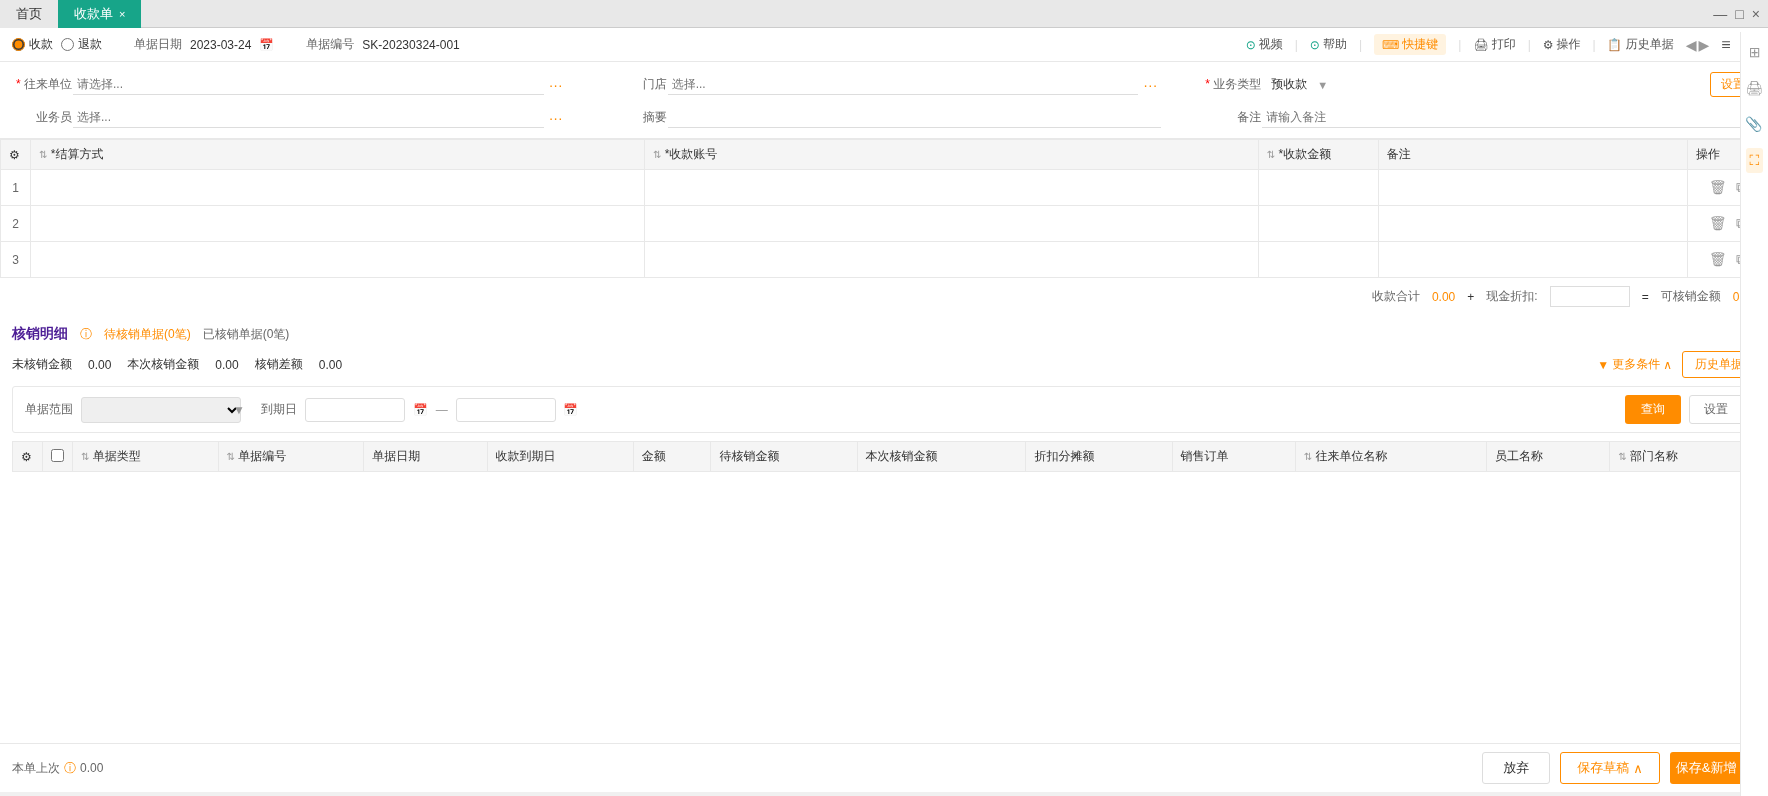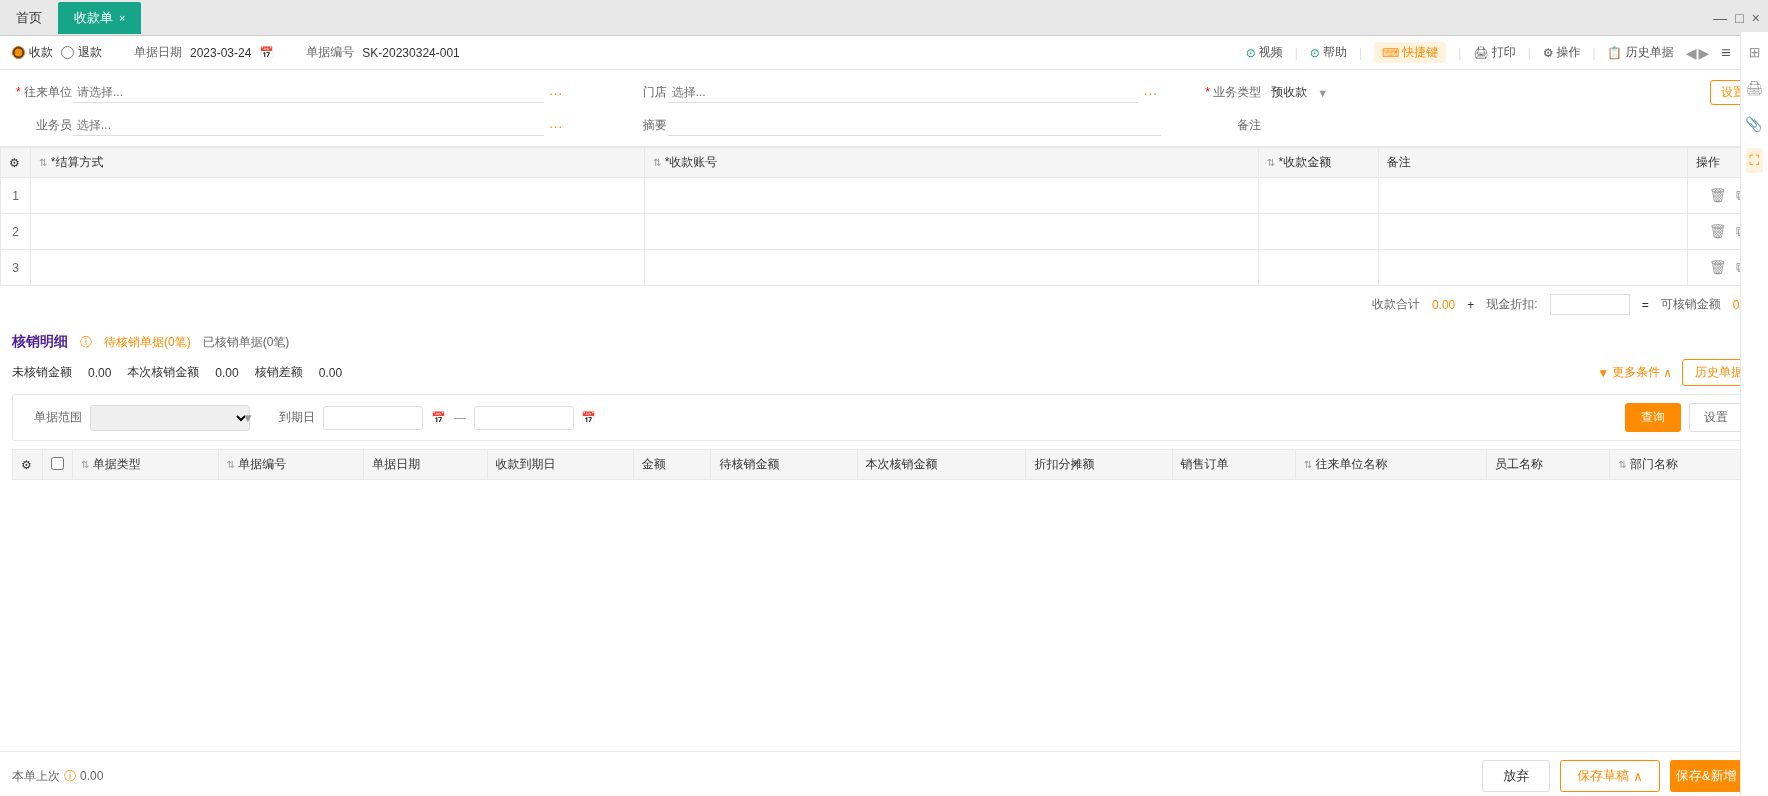--- a/index.html
+++ b/index.html
@@ -1,19 +1,19 @@
 <!DOCTYPE html>
 <html><head>
   <meta charset="utf-8">
   <style>
     * { box-sizing: border-box; margin: 0; padding: 0; }
     body { font-family: 'Microsoft YaHei', Arial, sans-serif; font-size: 12px; background: #f0f0f0; color: #333; overflow: hidden; }
 
     
-    .tab-bar { display: flex; align-items: center; background: #e8e8e8; height: 36px; border-bottom: 1px solid #ccc; }
+    .tab-bar { display: flex; align-items: center; background: #e8e8e8; height: 28px; border-bottom: 1px solid #ccc; }
     .tab-item { padding: 0 16px; height: 32px; display: flex; align-items: center; cursor: pointer; font-size: 13px; color: #555; }
     .tab-item.home { background: #e8e8e8; color: #333; }
     .tab-item.active { background: #17a589; color: #fff; border-radius: 2px 2px 0 0; }
     .tab-close { margin-left: 6px; cursor: pointer; font-size: 11px; }
     .tab-bar-right { margin-left: auto; display: flex; align-items: center; padding-right: 8px; gap: 8px; }
     .tab-bar-right span { cursor: pointer; font-size: 14px; color: #666; }
 
     
     .main { background: #fff; height: calc(100vh - 32px); display: flex; flex-direction: column; overflow: hidden; }
 
@@ -61,21 +61,21 @@
     .hexiao-header { display: flex; align-items: center; gap: 12px; margin-bottom: 8px; flex-shrink: 0; }
     .hexiao-title { font-size: 14px; font-weight: bold; color: #4c1d95; }
     .info-icon { color: #ff8c00; cursor: pointer; font-size: 12px; }
     .hexiao-tab { color: #ff8c00; font-size: 12px; cursor: pointer; }
     .hexiao-tab.inactive { color: #666; }
     .hexiao-meta { display: flex; align-items: center; gap: 16px; margin-bottom: 8px; font-size: 12px; flex-shrink: 0; }
     .hexiao-meta-right { margin-left: auto; display: flex; align-items: center; gap: 10px; }
     .filter-btn { color: #ff8c00; cursor: pointer; font-size: 12px; display: flex; align-items: center; gap: 3px; }
     .btn-auto { background: #fff; border: 1px solid #ff8c00; color: #ff8c00; padding: 4px 12px; border-radius: 3px; cursor: pointer; font-size: 12px; }
     .filter-row { display: flex; align-items: center; gap: 16px; padding: 8px 0; border: 1px solid #e8e8e8; border-radius: 3px; padding: 8px 12px; margin-bottom: 8px; flex-shrink: 0; }
-    .filter-field { display: flex; align-items: center; gap: 8px; margin-left: 9px; }
+    .filter-field { display: flex; align-items: center; gap: 8px; }
     .filter-field label { color: #666; white-space: nowrap; }
     .filter-select { border: 1px solid #ddd; padding: 4px 8px; border-radius: 3px; font-size: 12px; min-width: 160px; outline: none; cursor: pointer; }
     .filter-date { border: 1px solid #ddd; padding: 4px 8px; border-radius: 3px; font-size: 12px; outline: none; width: 100px; }
     .filter-right { margin-left: auto; display: flex; gap: 8px; }
     .btn-query { background: #ff8c00; color: #fff; border: none; padding: 5px 16px; border-radius: 3px; cursor: pointer; font-size: 12px; }
     .btn-setting { background: #fff; border: 1px solid #ddd; color: #666; padding: 5px 14px; border-radius: 3px; cursor: pointer; font-size: 12px; }
 
     
     .bottom-table-wrap { flex: 1; overflow: auto; }
     .bottom-table { width: 100%; border-collapse: collapse; }
@@ -225,20 +225,21 @@
         <span class="field-label">
           <span>摘要</span>
         </span>
         <input class="field-input" type="text" style="">
       </div>
       <div style="width:40px;"></div>
       <div class="form-field" style="flex:2;">
         <span class="field-label">
           <span>备注</span>
         </span>
+        <input class="field-input" type="text" placeholder="请输入备注" style="">
       </div>
     </div>
   </div>
 
   <div class="table-section">
     <table class="data-table">
       <thead>
         <tr>
           <th style="width:30px;">
             <span>⚙</span>

